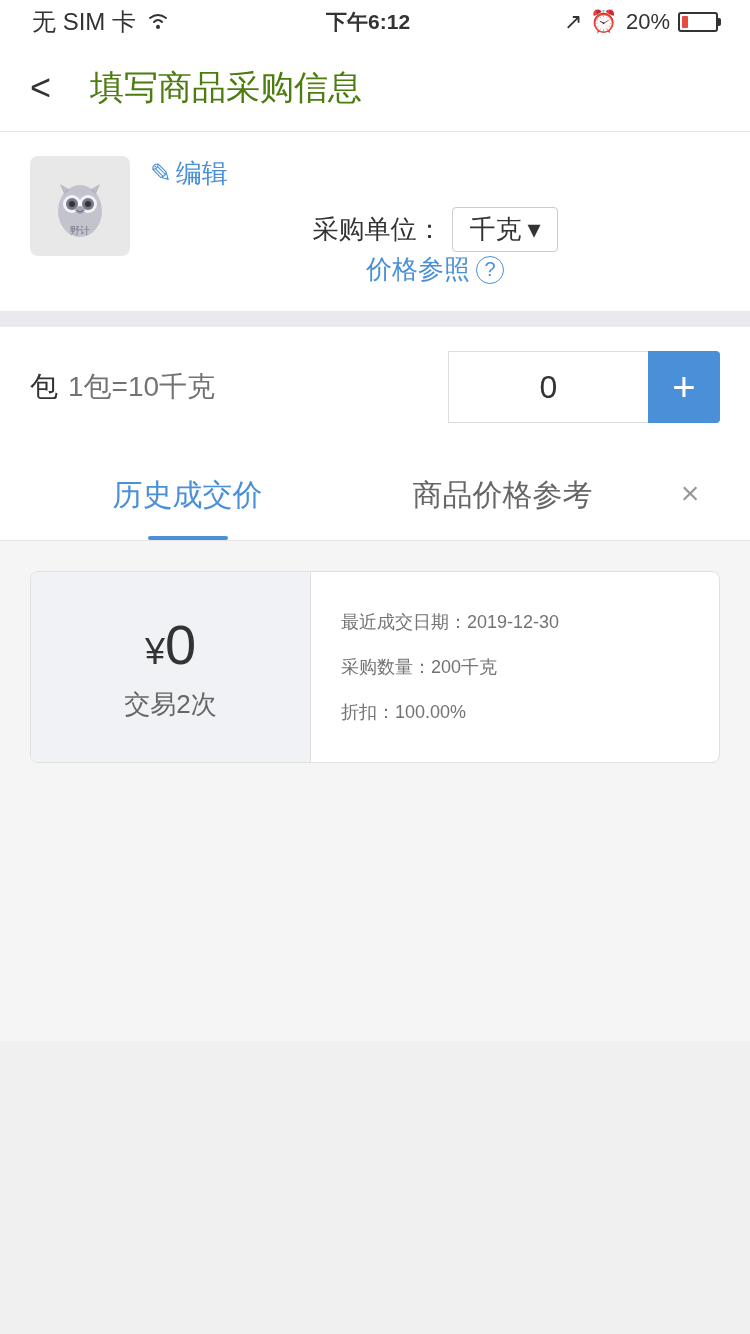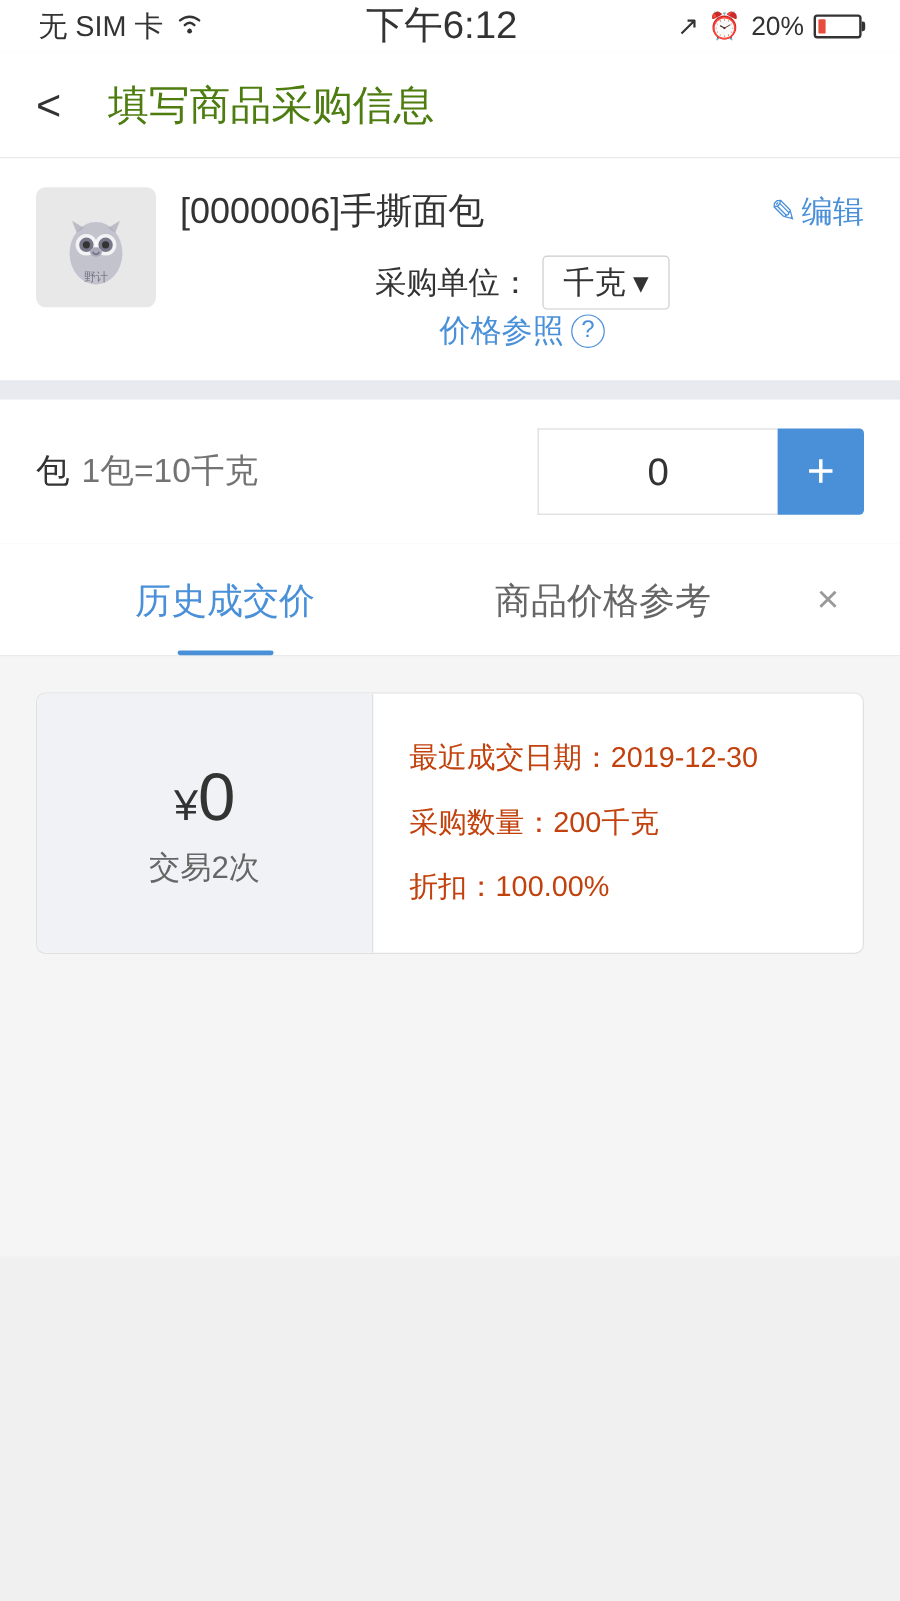--- a/index.html
+++ b/index.html
@@ -23,22 +23,22 @@
       padding: 0 32px;
       font-size: 24px;
       color: #333;
     }
     .status-left {
       display: flex;
       align-items: center;
       gap: 8px;
     }
     .status-center {
-      font-size: 32px;
-      font-weight: 400;
+      font-size: 21px;
+      font-weight: 700;
     }
     .status-right {
       display: flex;
       align-items: center;
       gap: 8px;
       font-size: 22px;
     }
     .battery {
       display: inline-flex;
       align-items: center;
@@ -316,22 +316,22 @@
     }
     .tx-right {
       flex: 1;
       padding: 36px 30px;
       display: flex;
       flex-direction: column;
       justify-content: center;
       gap: 18px;
     }
     .tx-detail-row {
-      font-size: 24px;
-      color: #c2410c;
+      font-size: 18px;
+      color: #737373;
       line-height: 1.5;
     }
   </style>
 </head>
 <body>
 
 <div class="status-bar">
   <div class="status-left">
     <span>无 SIM 卡</span>
     <span>
@@ -377,21 +377,20 @@
       <path d="M37 44 Q40 48 43 44" stroke="#778" stroke-width="1.5" fill="none"></path>
 
       <path d="M24 28 L20 18 L30 24" fill="#aab" opacity="0.7"></path>
       <path d="M56 28 L60 18 L50 24" fill="#aab" opacity="0.7"></path>
 
       <text x="40" y="68" text-anchor="middle" font-size="10" fill="#778">野计</text>
     </svg>
   </div>
   <div class="product-info">
     <div class="product-header">
-      <div class="product-name">[0000006]手撕面包</div>
       <div class="edit-btn">
         <span>✎</span>
         <span>编辑</span>
       </div>
     </div>
     <div class="purchase-row">
       <div class="purchase-unit">
         <span>采购单位：</span>
         <div class="unit-select">
           <span>千克</span>

